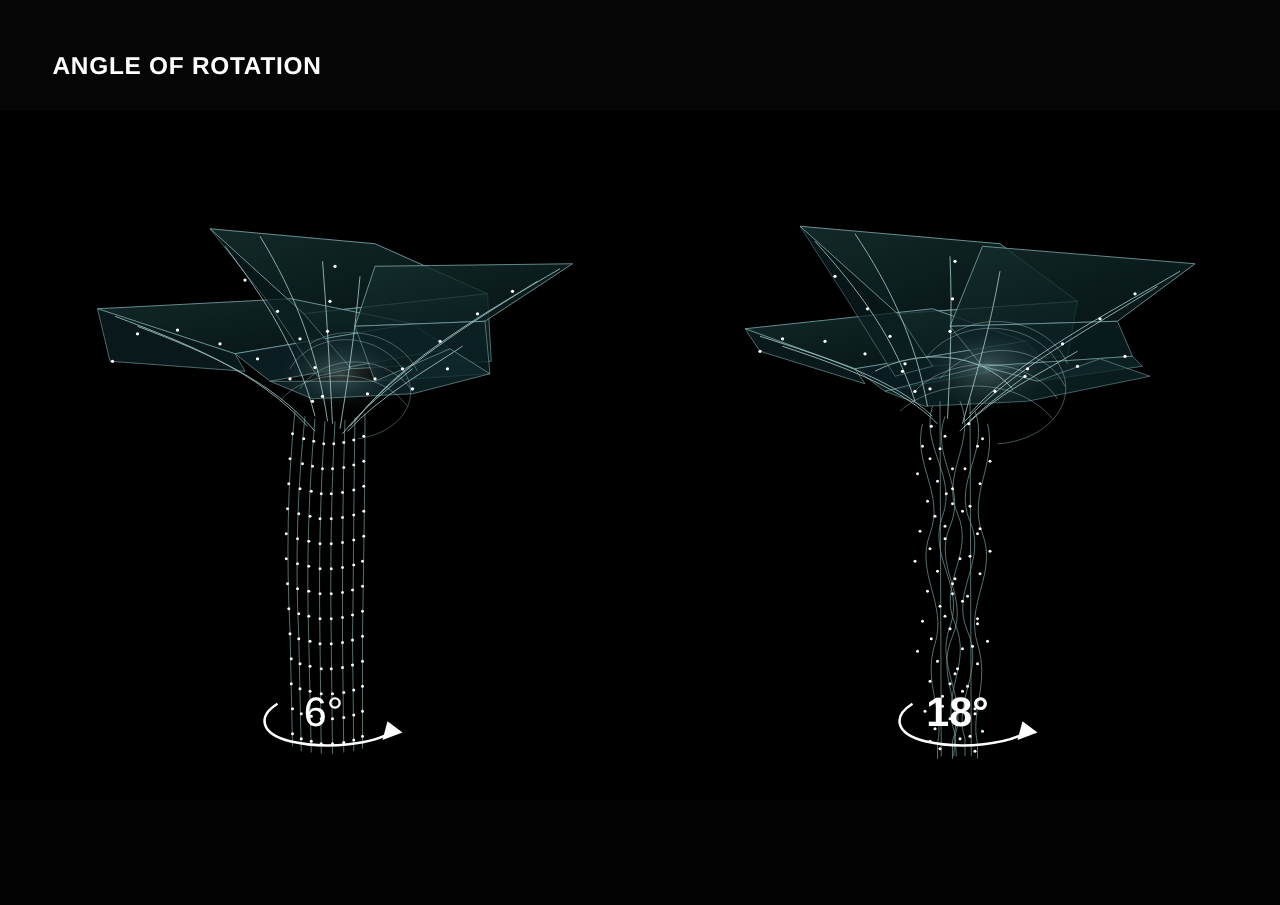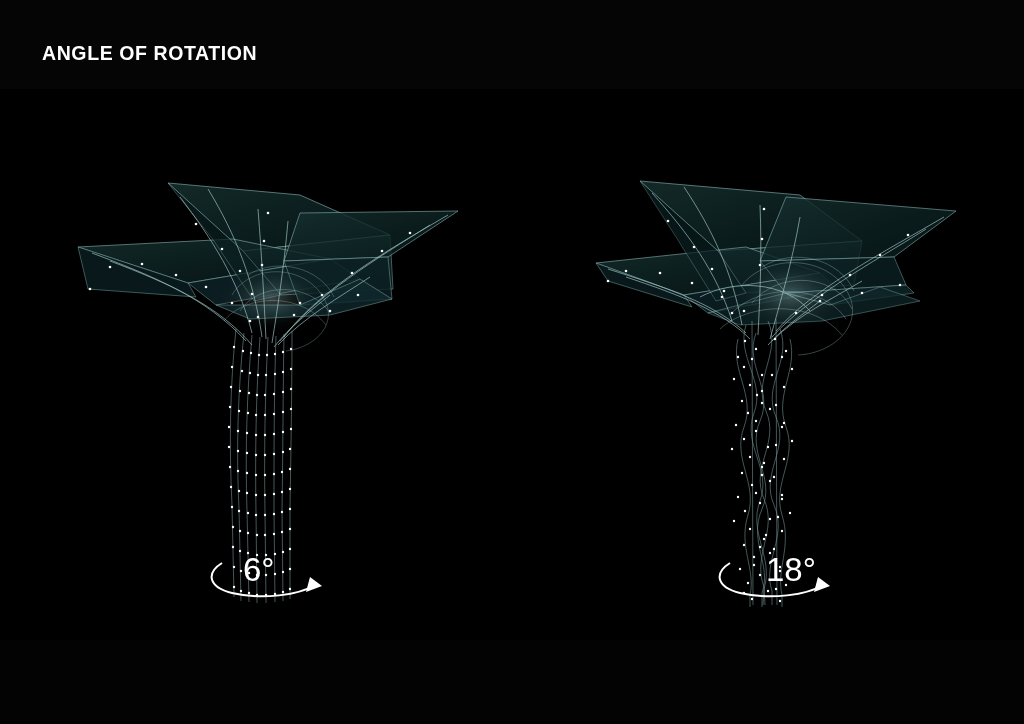--- a/index.html
+++ b/index.html
@@ -418,21 +418,21 @@
       </g>
 
       <g>
         <path d="M730,474 C 714,484 716,498 740,504 C 770,511 808,506 822,496" fill="none" stroke="#ffffff" stroke-width="2"></path>
         <polygon points="818,488 830,497 814,503" fill="#ffffff"></polygon>
       </g>
     </svg>
 
     <div class="angle-label" style="left:243px;top:464px;">6°</div>
 
-    <div class="angle-label" style="left:766px;top:464px;">18°</div>
+    <div class="angle-label" style="left:741px;top:464px;font-weight:bold;">18°</div>
   </div>
 
   <div class="footer">
 
     
 
     
 
     
   </div>

